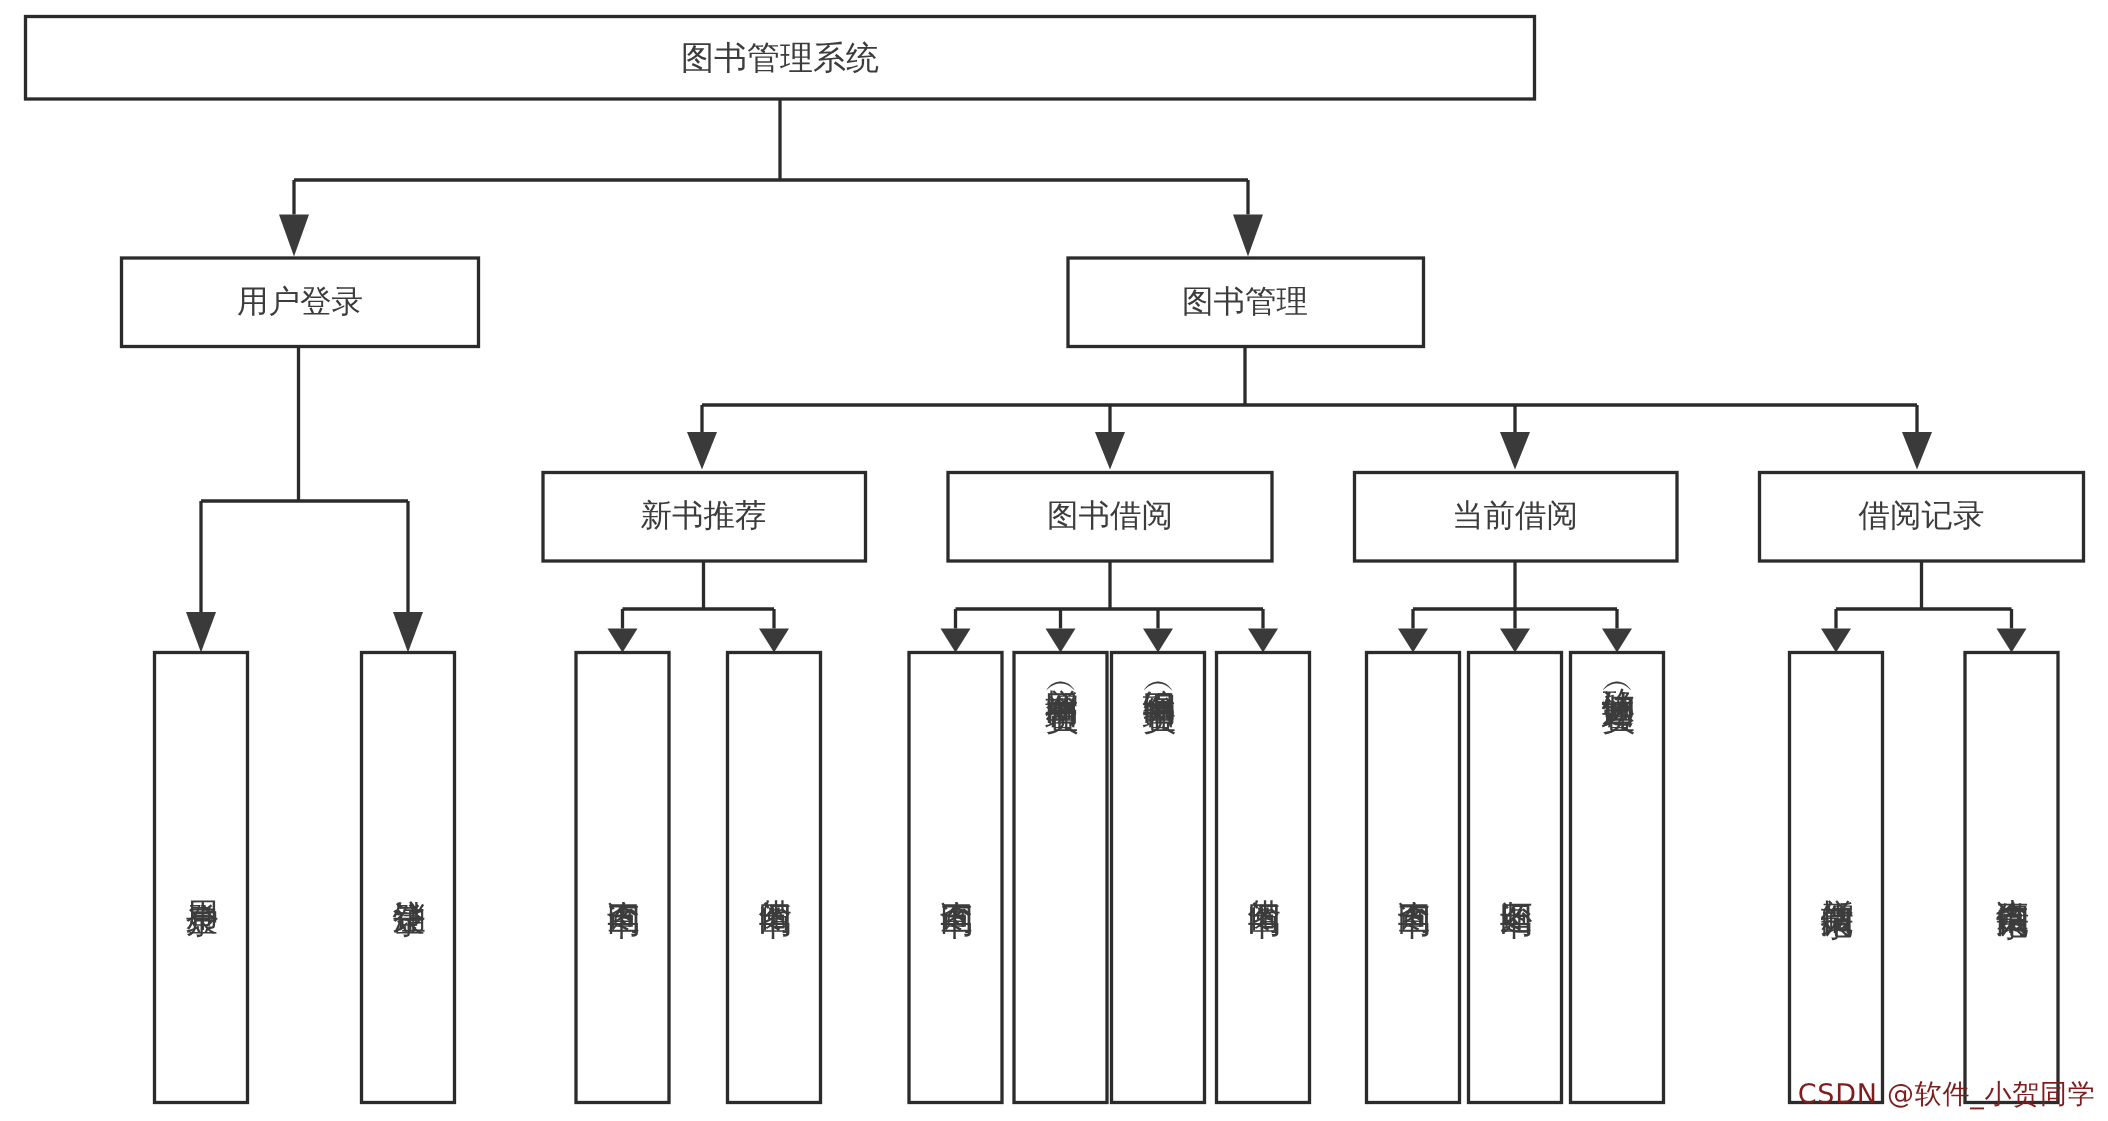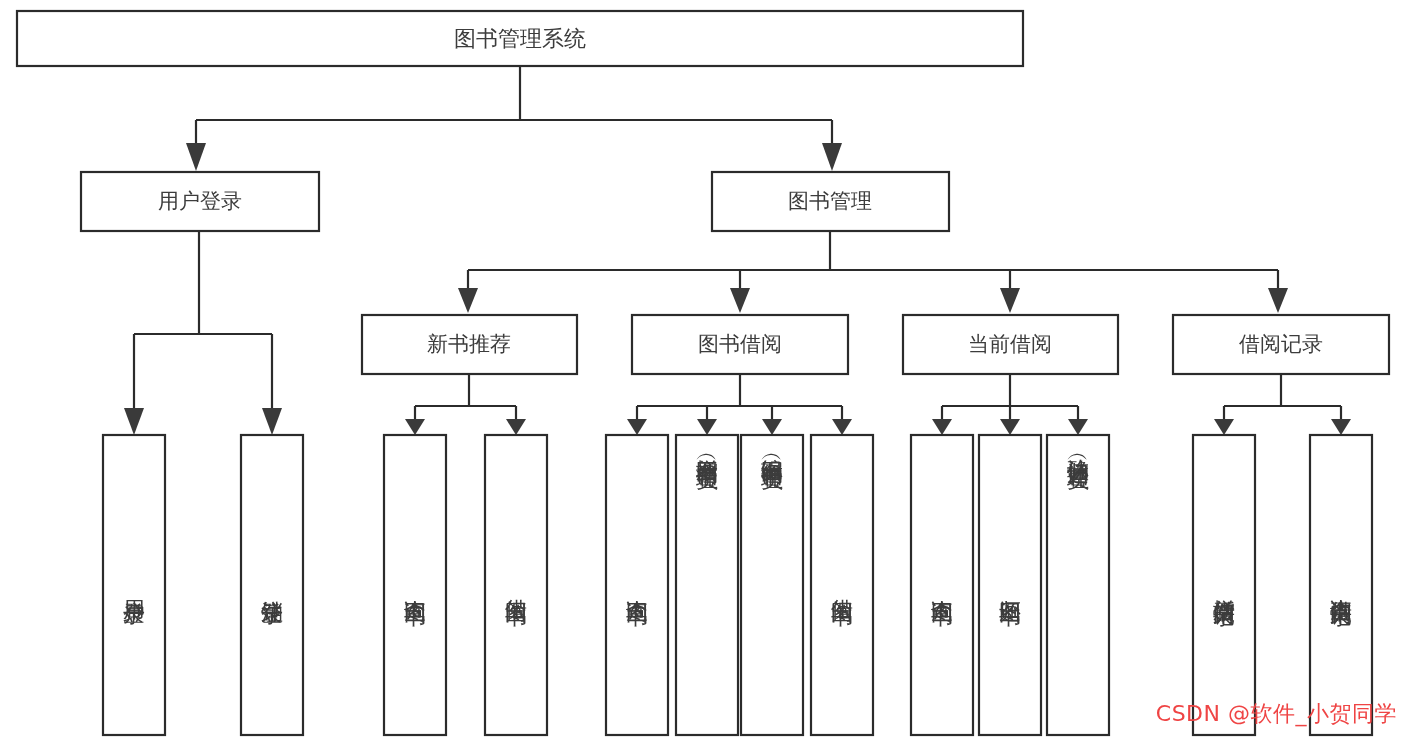--- a/index.html
+++ b/index.html
@@ -69,24 +69,24 @@
     align-items: center;
     justify-content: flex-start;
     pointer-events: none;
   }
   .vlabel.centered {
     justify-content: center;
   }
   .watermark {
     position: absolute;
     right: 8px;
-    bottom: 18px;
-    font-family: "DejaVu Sans", "Liberation Sans", sans-serif;
-    font-size: 22px;
-    color: #ef4444;
+    bottom: 6px;
+    font-family: "DejaVu Sans", "Liberation Sans", sans-serif;
+    font-size: 18px;
+    color: #7f1d1d;
     letter-spacing: 0.5px;
     white-space: nowrap;
   }
 </style>
 </head>
 <body>
 
 <div id="diagram-root">
 
   <svg id="flow-svg" viewBox="0 0 1405 747">

